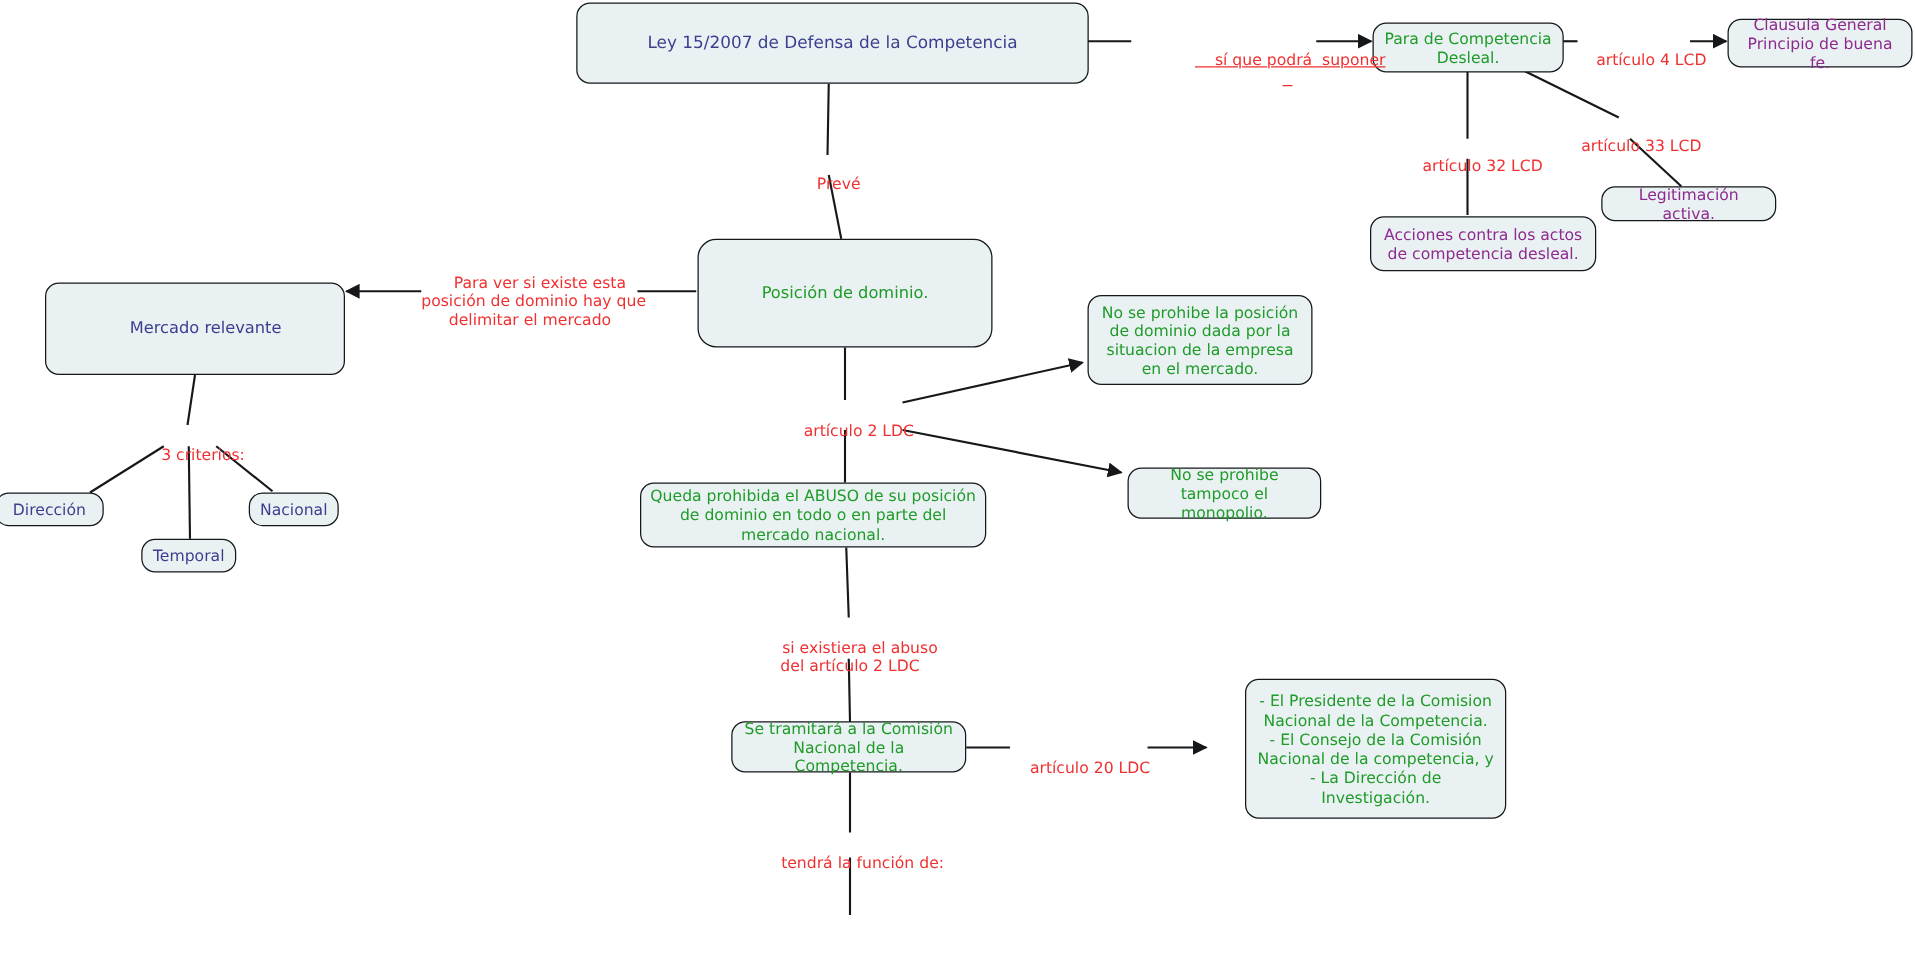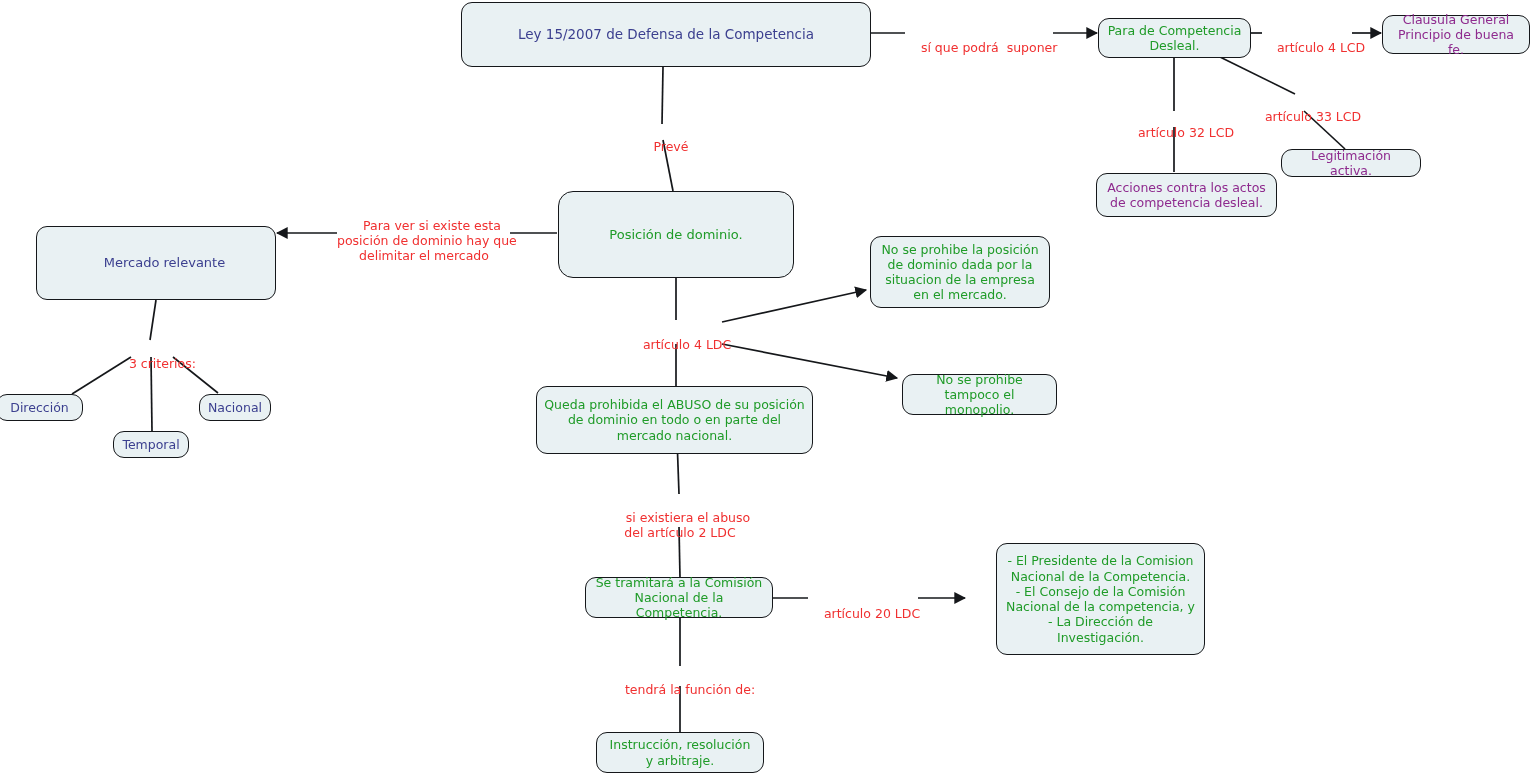--- a/index.html
+++ b/index.html
@@ -149,39 +149,36 @@
   </div>
 
   <div class="node n-green" style="left:870px; top:236px; width:180px; height:72px; font-size:12.5px;">
     <span>No se prohibe la posición de dominio dada por la situacion de la empresa en el mercado.</span>
   </div>
 
   <div class="node n-green" style="left:902px; top:374px; width:155px; height:41px; font-size:12.5px;">
     <span>No se prohibe tampoco el monopolio.</span>
   </div>
 
-  <div class="node n-green" style="left:536px; top:386px; width:277px; height:68px; font-size:12.5px;">
+  <div class="node n-green" style="left:512px; top:386px; width:277px; height:52px; font-size:12.5px;">
     <span>Queda prohibida el ABUSO de su posición de dominio en todo o en parte del mercado nacional.</span>
   </div>
 
   <div class="node n-green" style="left:585px; top:577px; width:188px; height:41px; font-size:12.5px;">
     <span>Se tramitará a la Comisión Nacional de la Competencia.</span>
   </div>
 
   <div class="node n-green" style="left:968px; top:543px; width:209px; height:112px; font-size:12.5px; white-space:pre-line;margin-left:28px;">
     <span>- El Presidente de la Comision Nacional de la Competencia.
 - El Consejo de la Comisión Nacional de la competencia, y
 - La Dirección de Investigación.</span>
   </div>
 
-  <div class="node n-green" style="left:596px; top:732px; width:168px; height:41px; font-size:12.5px;">
-    <span>Instrucción, resolución y arbitraje.</span>
-  </div>
-
-  <div class="edge-label" style="left:905px; top:25px; width:148px; font-size:12.5px;">
+
+  <div class="edge-label" style="left:956px; top:25px; width:148px; font-size:12.5px;text-decoration:underline;">
     <span>sí que podrá  suponer</span>
   </div>
 
   <div class="edge-label" style="left:1261px; top:25px; width:92px; font-size:12.5px;text-align:center;">
     <span>artículo 4 LCD</span>
   </div>
 
   <div class="edge-label" style="left:1122px; top:110px; width:105px; font-size:12.5px;">
     <span>artículo 32 LCD</span>
   </div>
@@ -198,21 +195,21 @@
     <span>Para ver si existe esta
 posición de dominio hay que
 delimitar el mercado</span>
   </div>
 
   <div class="edge-label" style="left:113px; top:341px; width:76px; font-size:12.5px;">
     <span>3 criterios:</span>
   </div>
 
   <div class="edge-label" style="left:627px; top:322px; width:98px; font-size:12.5px;">
-    <span>artículo 4 LDC</span>
+    <span>artículo 2 LDC</span>
   </div>
 
   <div class="edge-label" style="left:604px; top:495px; width:152px; font-size:12.5px;">
     <span>si existiera el abuso
 del artículo 2 LDC</span>
   </div>
 
   <div class="edge-label" style="left:808px; top:591px; width:110px; font-size:12.5px;">
     <span>artículo 20 LDC</span>
   </div>

